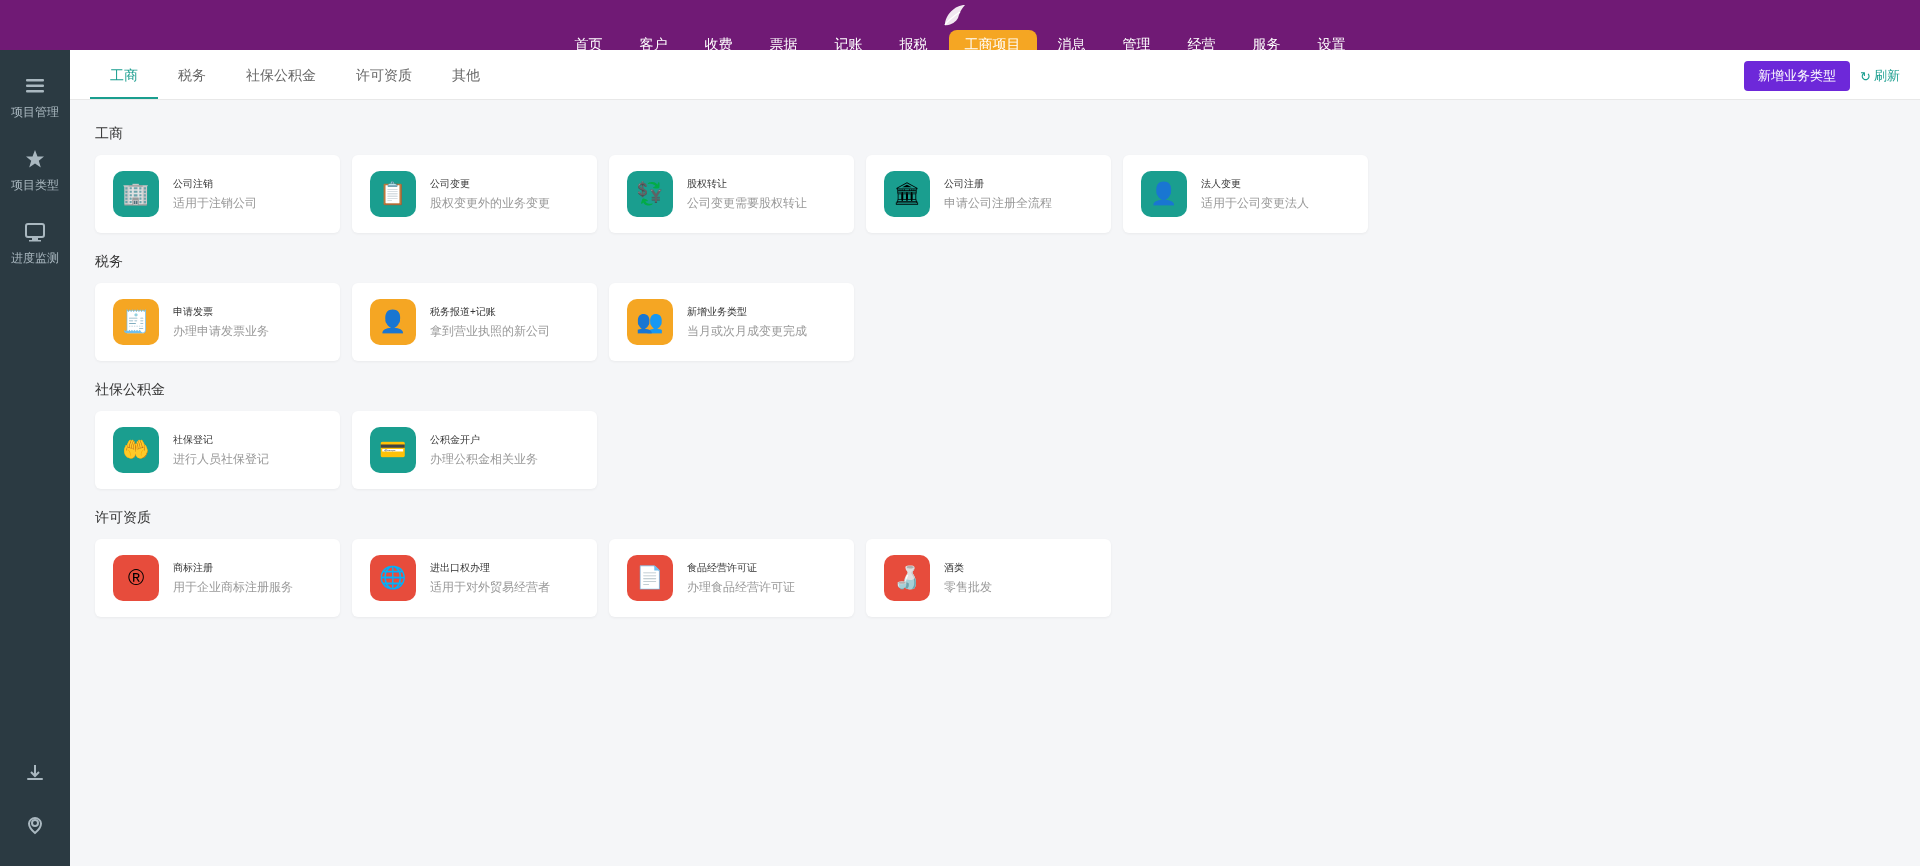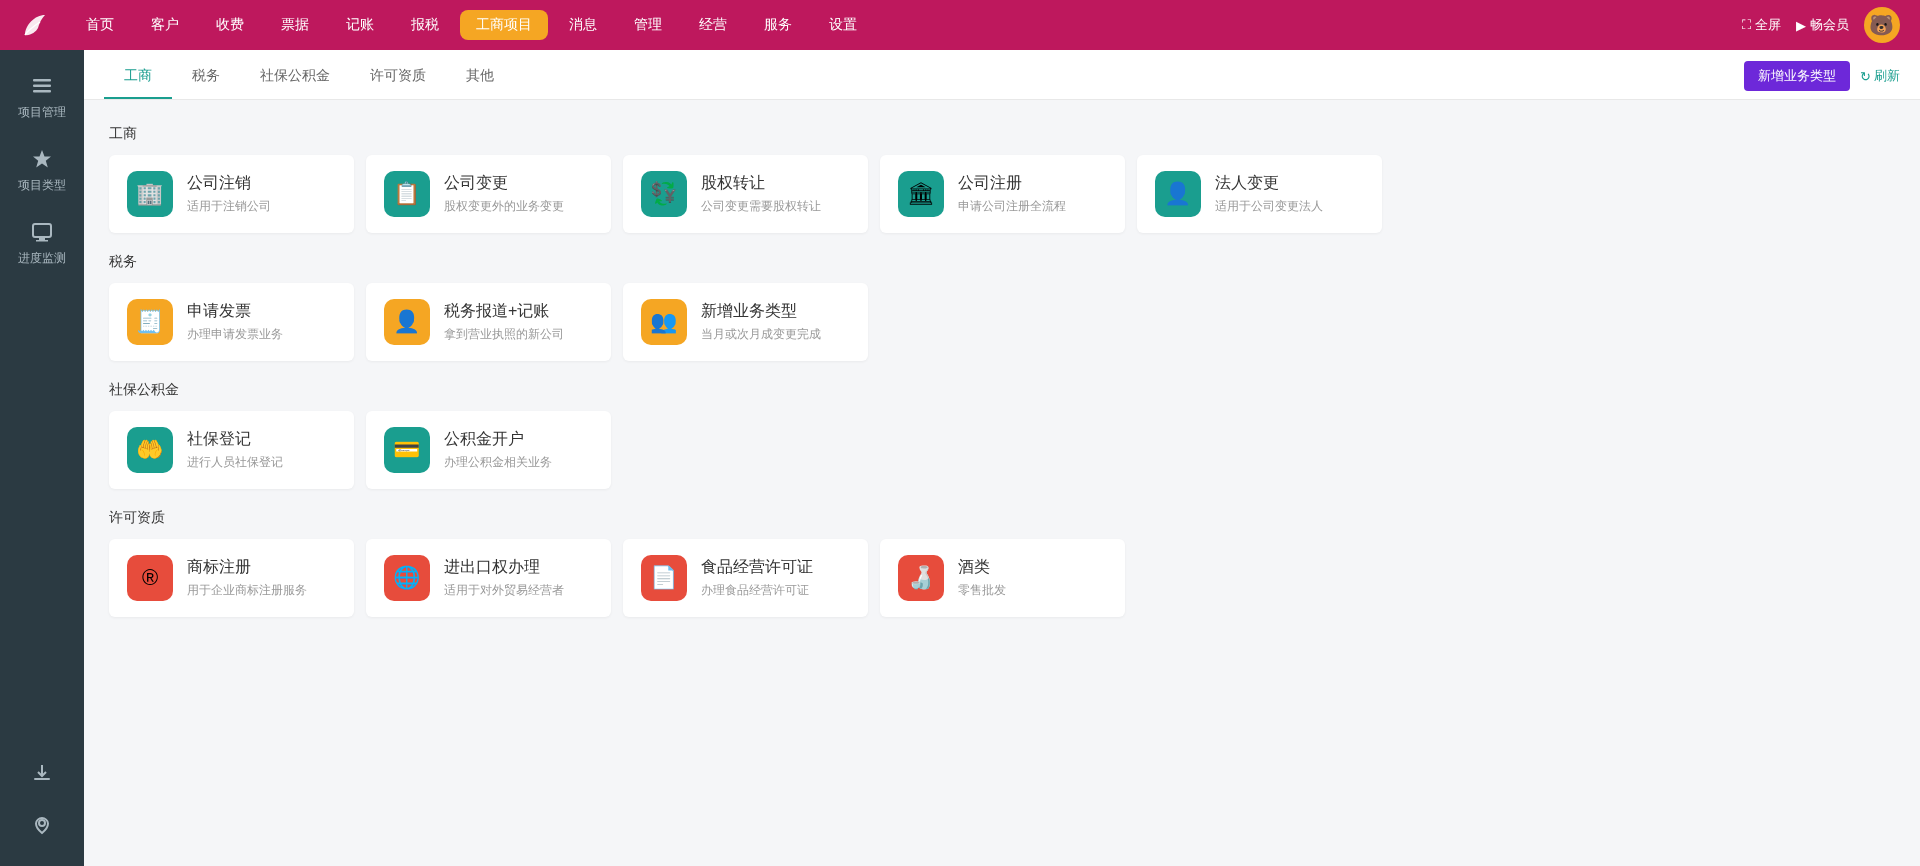--- a/index.html
+++ b/index.html
@@ -1,25 +1,26 @@
 <!DOCTYPE html>
 <html><head>
   <meta charset="utf-8">
   <style>
     * { margin: 0; padding: 0; box-sizing: border-box; }
     body { font-family: 'Microsoft YaHei', Arial, sans-serif; background: #f0f2f5; width: 1920px; height: 866px; overflow: hidden; display: flex; flex-direction: column; }
 
     
     .top-nav {
-      background: #be185d;
+      background: #701a75;
       height: 50px;
       display: flex;
       align-items: center;
       padding: 0 10px;
       flex-shrink: 0;
+      flex-direction: column;
     }
     .top-nav-logo {
       width: 50px;
       height: 50px;
       display: flex;
       align-items: center;
       justify-content: center;
       margin-right: 10px;
     }
     .top-nav-logo svg { width: 30px; height: 30px; }
@@ -69,21 +70,21 @@
 
     
     .main-layout {
       display: flex;
       flex: 1;
       overflow: hidden;
     }
 
     
     .sidebar {
-      width: 84px;
+      width: 70px;
       background: #2b3a42;
       display: flex;
       flex-direction: column;
       align-items: center;
       padding-top: 10px;
       flex-shrink: 0;
     }
     .sidebar-item {
       width: 100%;
       display: flex;
@@ -214,21 +215,21 @@
       height: 46px;
       border-radius: 10px;
       display: flex;
       align-items: center;
       justify-content: center;
       font-size: 22px;
       flex-shrink: 0;
     }
     .card-info { flex: 1; min-width: 0; }
     .card-title {
-      font-size: 16px;
+      font-size: 10px;
       color: #333;
       font-weight: 500;
       margin-bottom: 4px;
       white-space: nowrap;
     }
     .card-desc {
       font-size: 12px;
       color: #999;
       white-space: nowrap;
       overflow: hidden;

